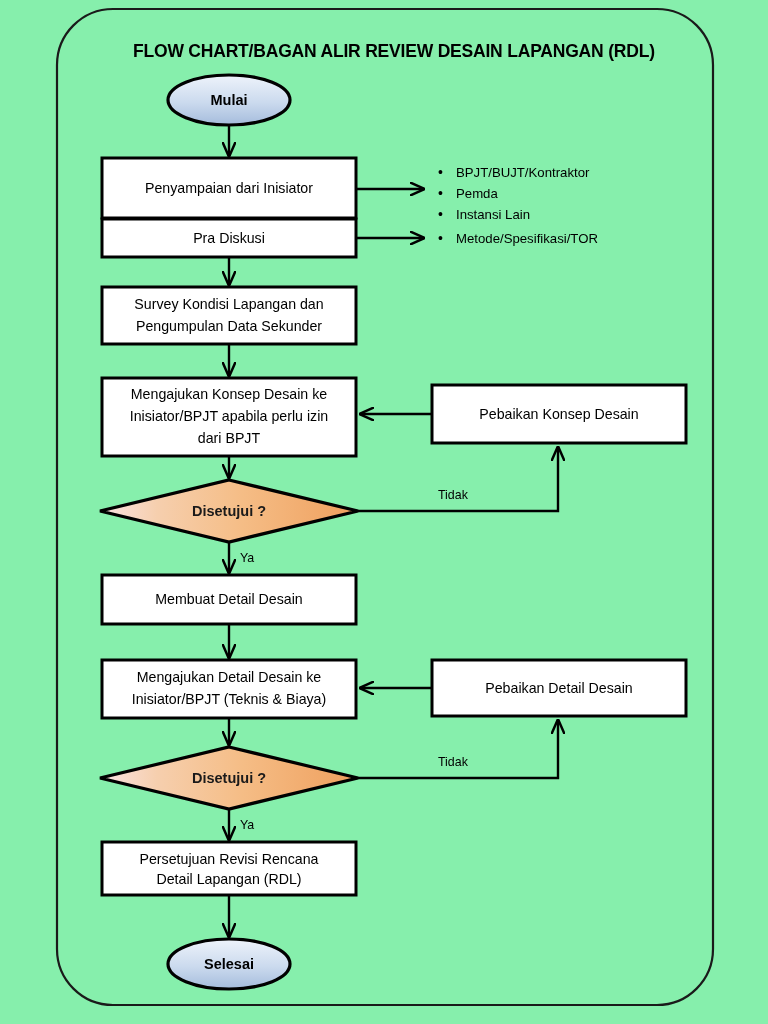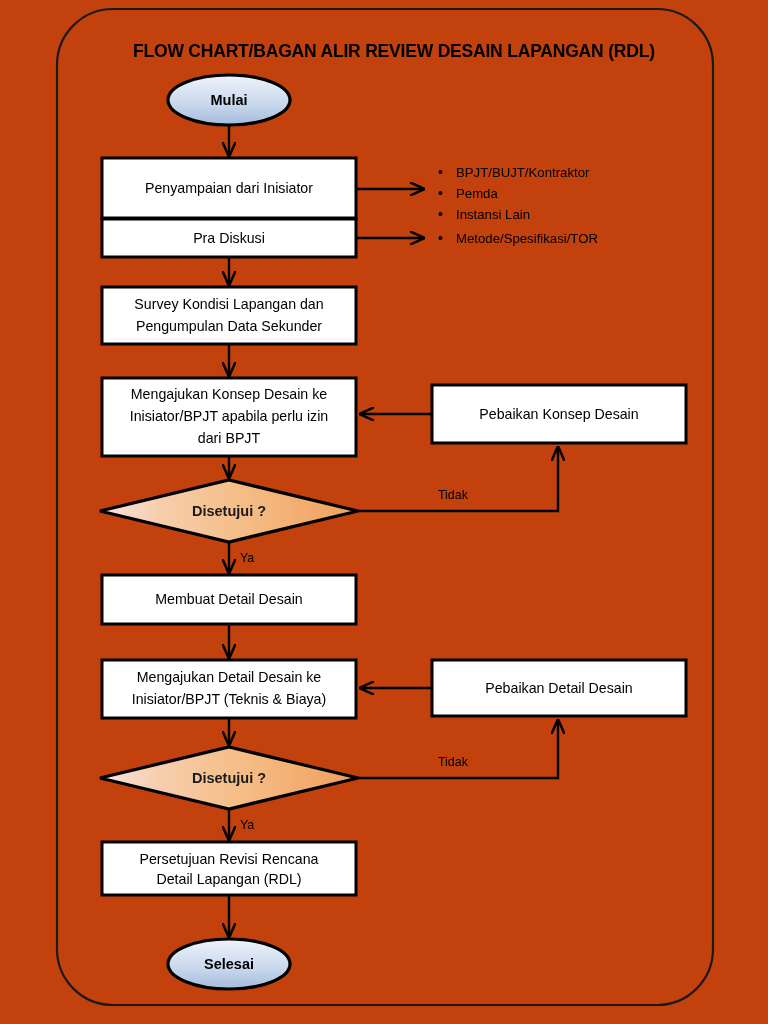--- a/index.html
+++ b/index.html
@@ -10,21 +10,21 @@
   body {
     width: 768px;
     height: 1024px;
     font-family: "Liberation Sans", sans-serif;
     overflow: hidden;
   }
   #page {
     position: relative;
     width: 768px;
     height: 1024px;
-    background: #c2410c;
+    background: #86efac;
   }
   #flow-svg {
     position: absolute;
     left: 0;
     top: 0;
     width: 768px;
     height: 1024px;
   }
   .frame {
     fill: none;

